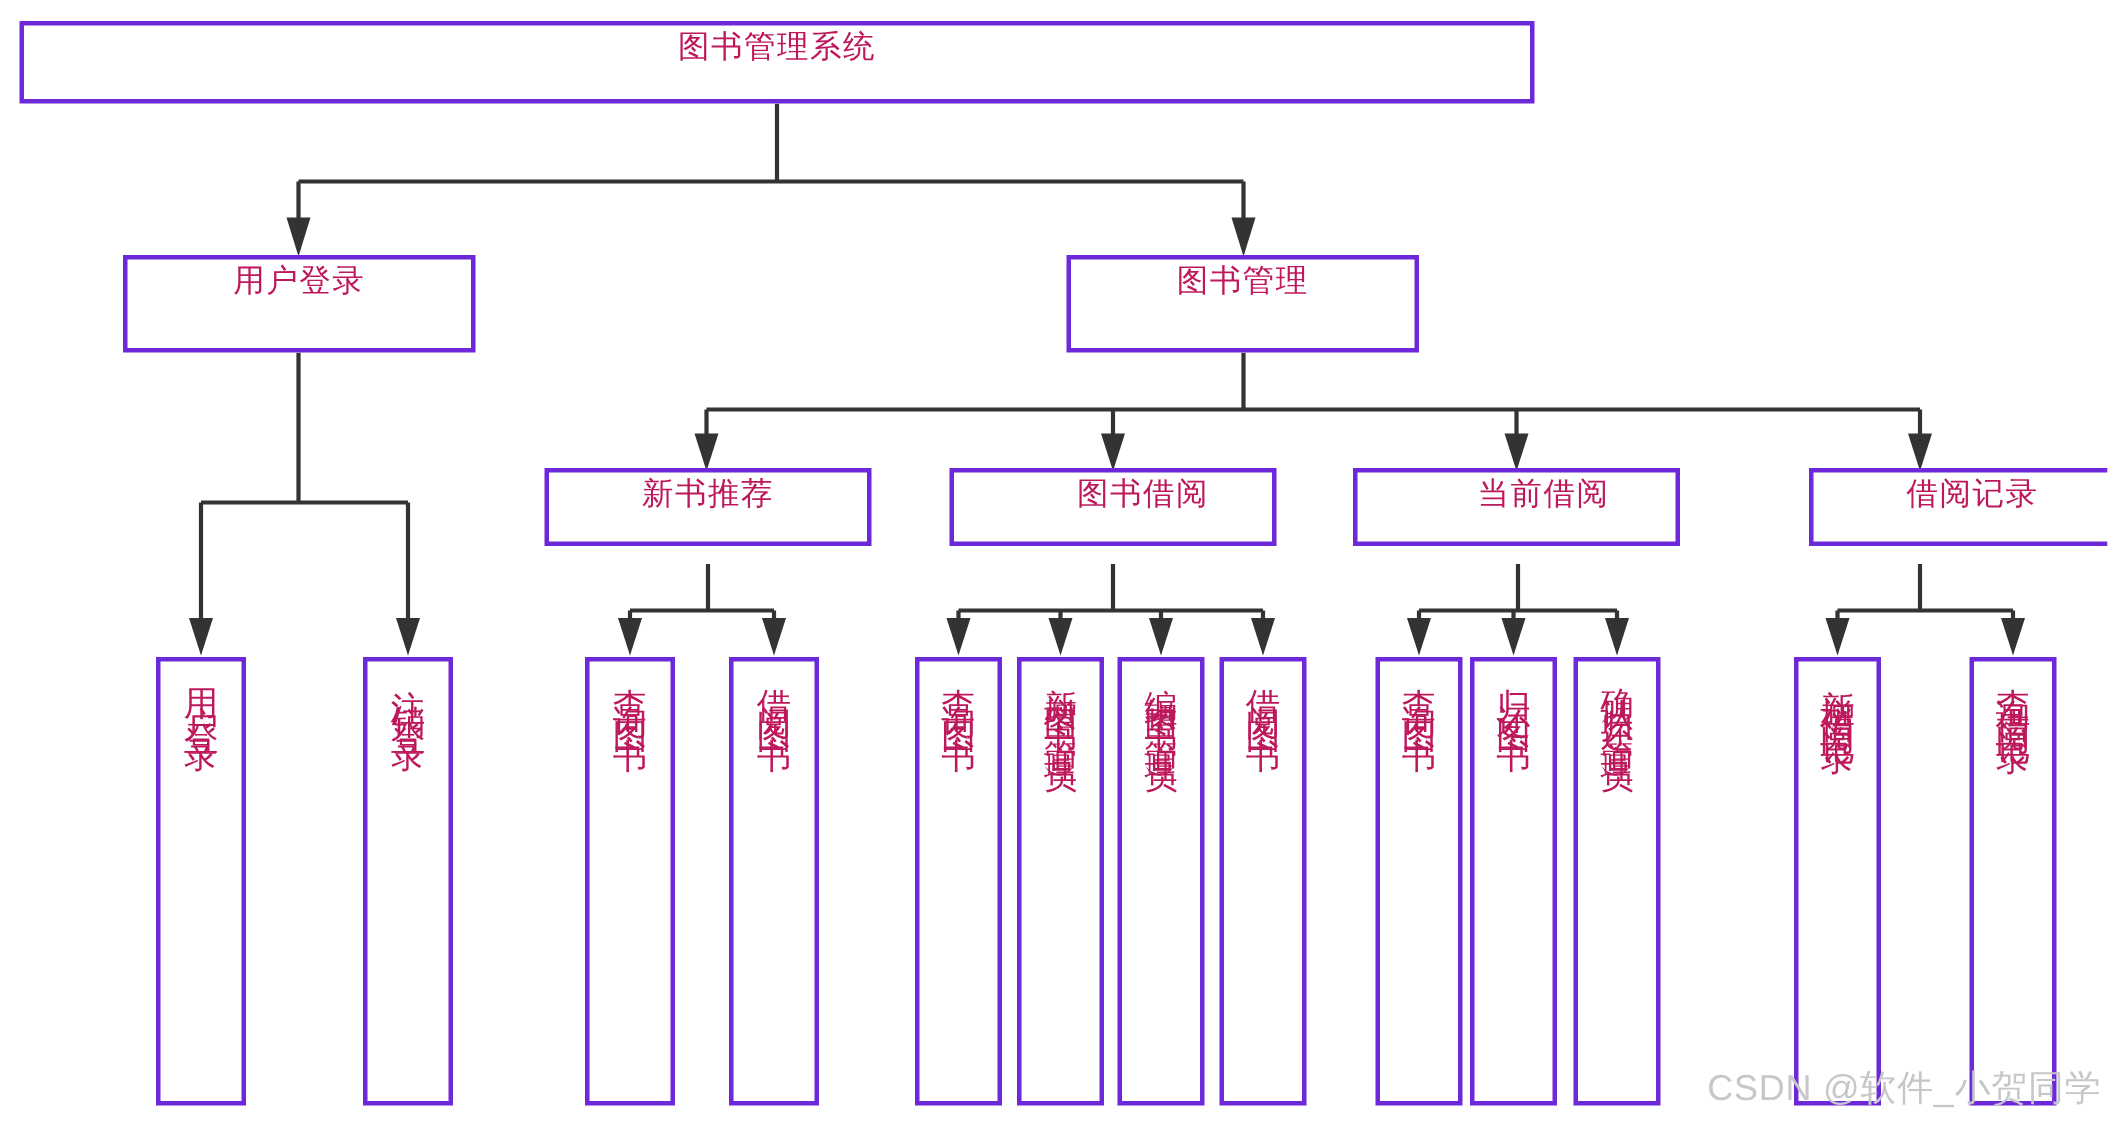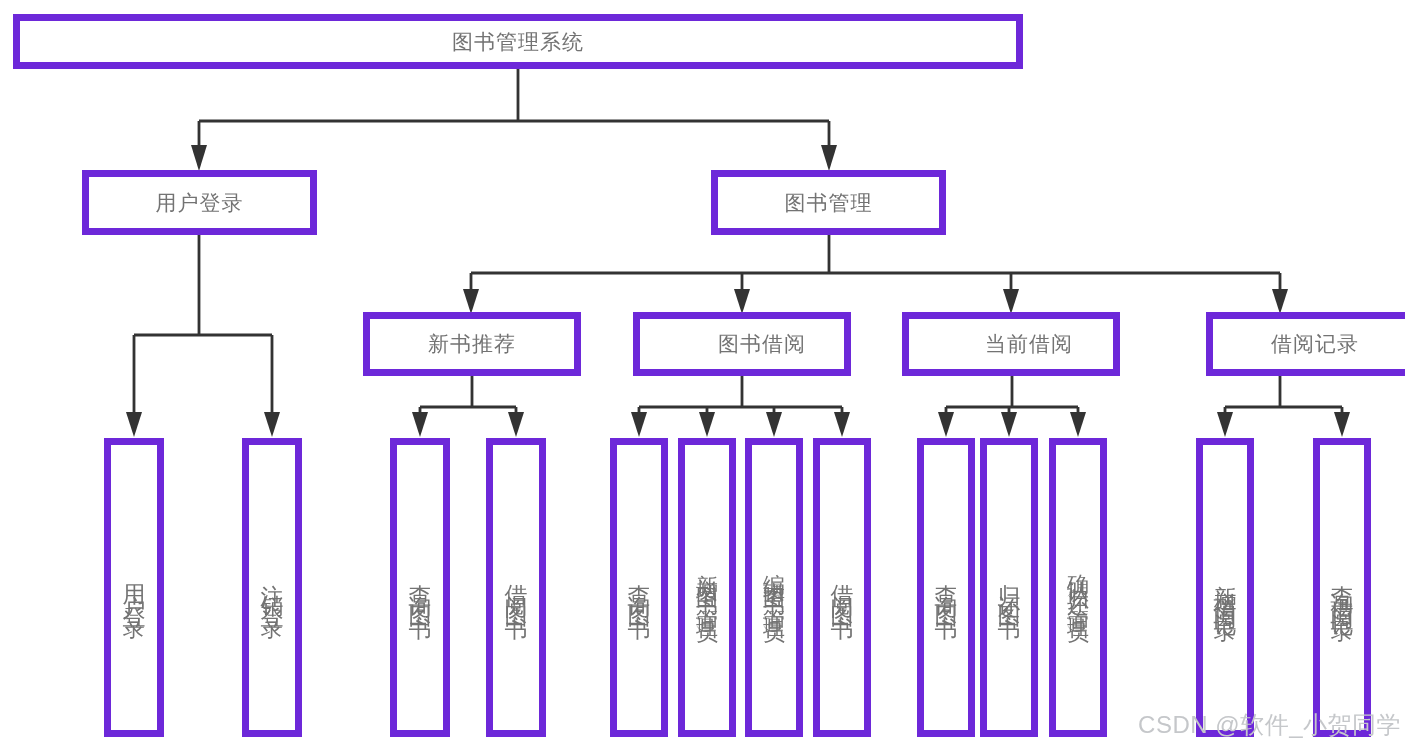--- a/index.html
+++ b/index.html
@@ -7,34 +7,33 @@
     position:relative;
     width:1405px; height:747px;
     background:#ffffff;
     font-family:"Liberation Sans","DejaVu Sans",sans-serif;
     overflow:hidden;
   }
   #connectors { position:absolute; left:0; top:0; }
   .box {
     position:absolute;
     box-sizing:border-box;
-    border:7px solid #6d28d9;
+    border:3px solid #6d28d9;
     background:#ffffff;
     display:flex;
-    align-items:center;
     justify-content:center;
-    color:#737373;
+    color:#be185d;
     font-size:21px;
     font-weight:500;
     letter-spacing:1px;
     z-index:2;
   }
   .root  { left:13px;  top:14px;  width:1010px; height:55px; }
   .lvl2  { top:170px; width:235px; height:65px; }
-  .lvl3  { top:312px; width:218px; height:64px; }
+  .lvl3  { top:312px; width:218px; height:52px; }
   .leaf  { top:438px; height:299px; font-size:23px; }
   .vtext {
     writing-mode:vertical-rl;
     text-orientation:mixed;
     line-height:1;
     letter-spacing:11px;
   }
   .ls-mid  { letter-spacing:7px; }
   .ls-long { letter-spacing:7px; font-size:22px; }
   .watermark {

